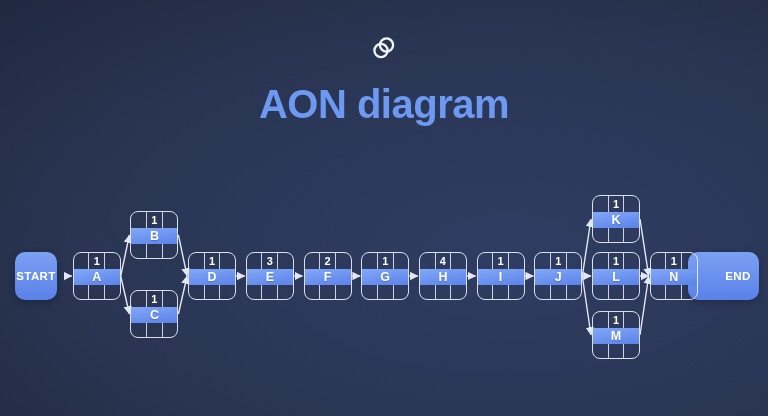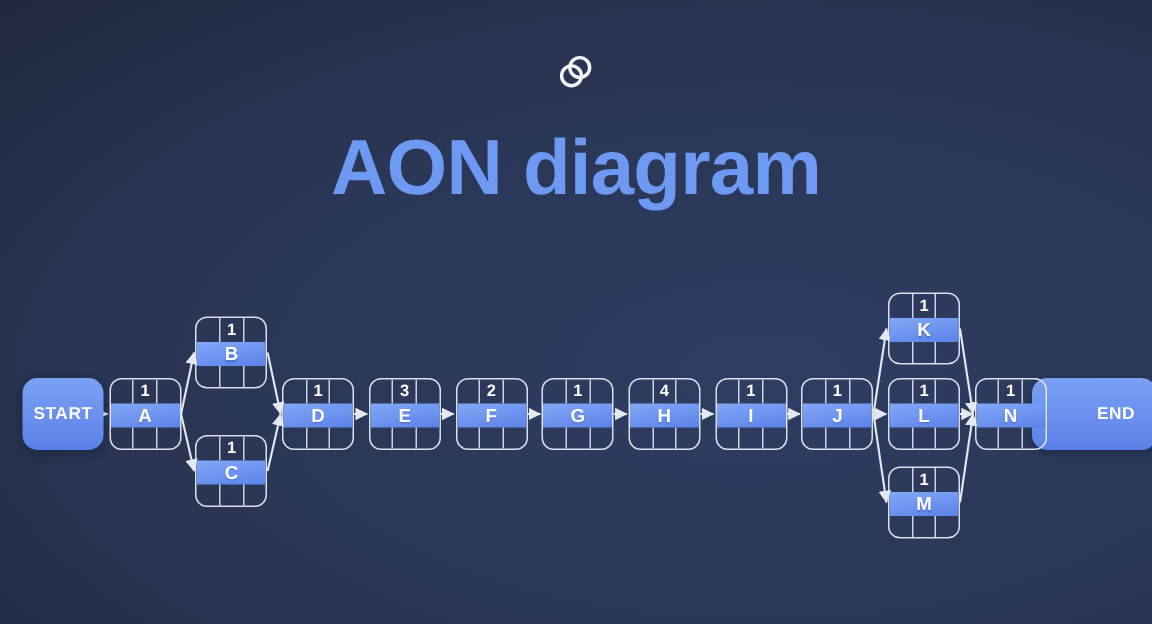--- a/index.html
+++ b/index.html
@@ -16,21 +16,21 @@
       radial-gradient(125% 115% at 66% 60%, #2f3d63 0%, #293552 45%, #20283f 75%, #161b2b 100%);
   }
   .stage{position:absolute;inset:0;}
   .logo{
     position:absolute;top:33px;left:0;right:0;height:30px;
     display:flex;align-items:center;justify-content:center;gap:7px;
   }
   .logo-text{color:#f3f5f9;font-size:22px;font-weight:700;letter-spacing:.3px;}
   .title{
     position:absolute;top:82px;left:0;right:0;text-align:center;
-    font-size:52px;font-weight:800;color:#6d99f2;letter-spacing:-.5px;
+    font-size:40px;font-weight:800;color:#6d99f2;letter-spacing:-.5px;
   }
   .diagram{position:absolute;inset:0;}
   .arrow-layer{position:absolute;inset:0;}
   .node{
     position:absolute;width:48px;height:48px;box-sizing:border-box;
     border:1.4px solid rgba(233,238,248,.92);border-radius:8px;overflow:hidden;
   }
   .row3{position:absolute;left:0;width:100%;height:16px;display:flex;}
   .row3 .cell{flex:1 1 0;box-sizing:border-box;}
   .row3 .cell.mid-cell{
@@ -41,21 +41,21 @@
   }
   .row-top{top:0;}
   .row-bottom{top:32px;}
   .band{
     position:absolute;top:16px;left:0;width:100%;height:16px;
     display:flex;align-items:center;justify-content:center;
     color:#fff;font-size:12.5px;font-weight:700;
     text-shadow:0 1px 1px rgba(30,50,120,.35);
   }
   .terminal{
-    position:absolute;width:54px;height:48px;border-radius:10px;
+    position:absolute;width:42px;height:48px;border-radius:10px;
     display:flex;align-items:center;justify-content:center;
     color:#fff;font-size:11.5px;font-weight:700;letter-spacing:.4px;
     box-shadow:0 2px 6px rgba(10,16,40,.35);
   }
 </style>
 </head>
 <body>
 <div class="bg"></div>
 
 <div class="stage">

